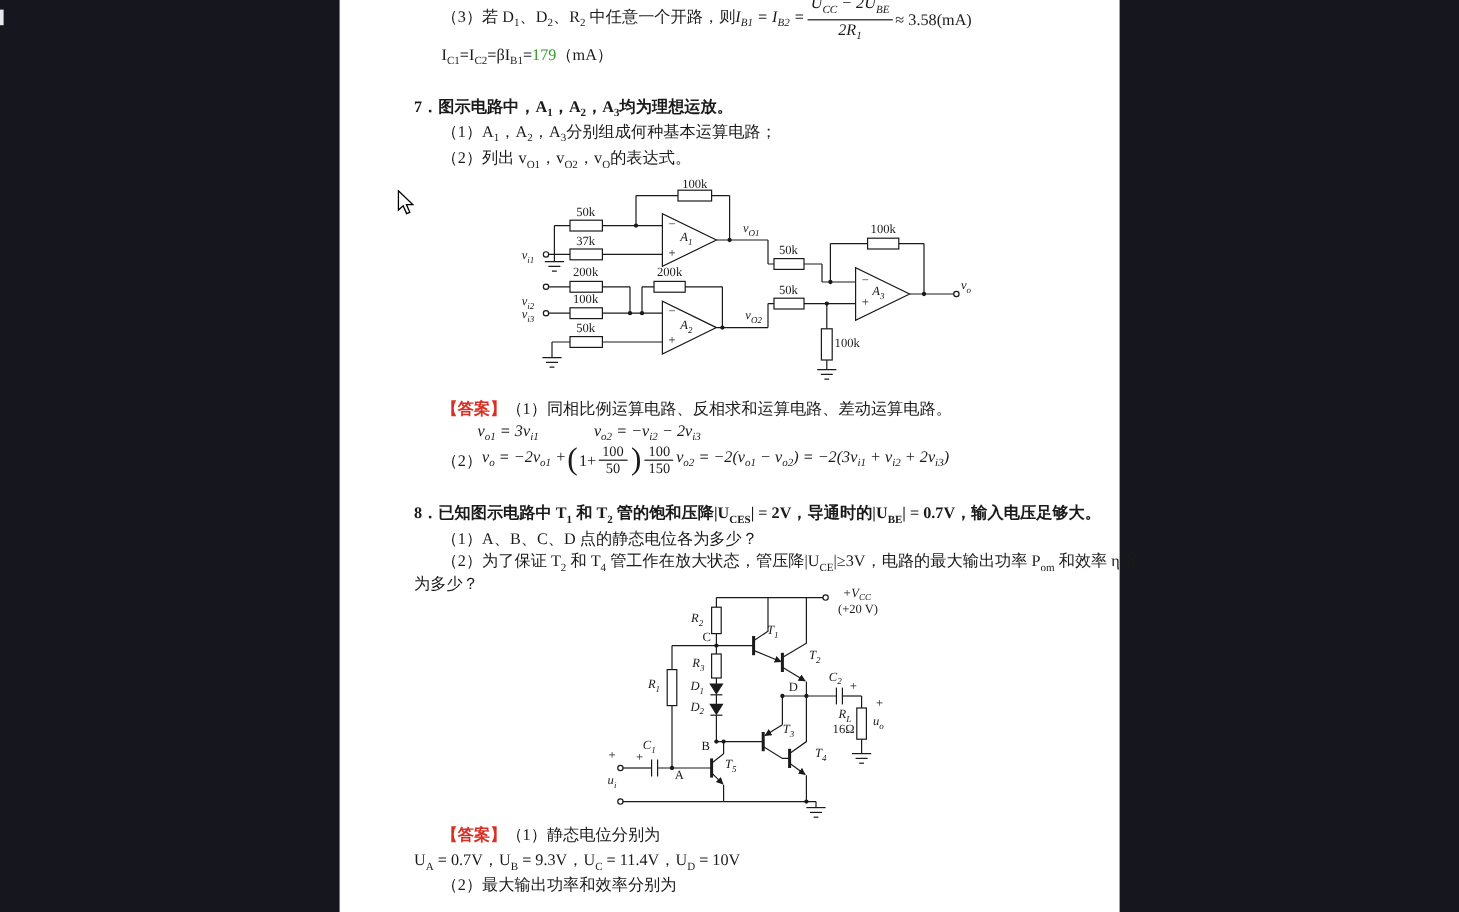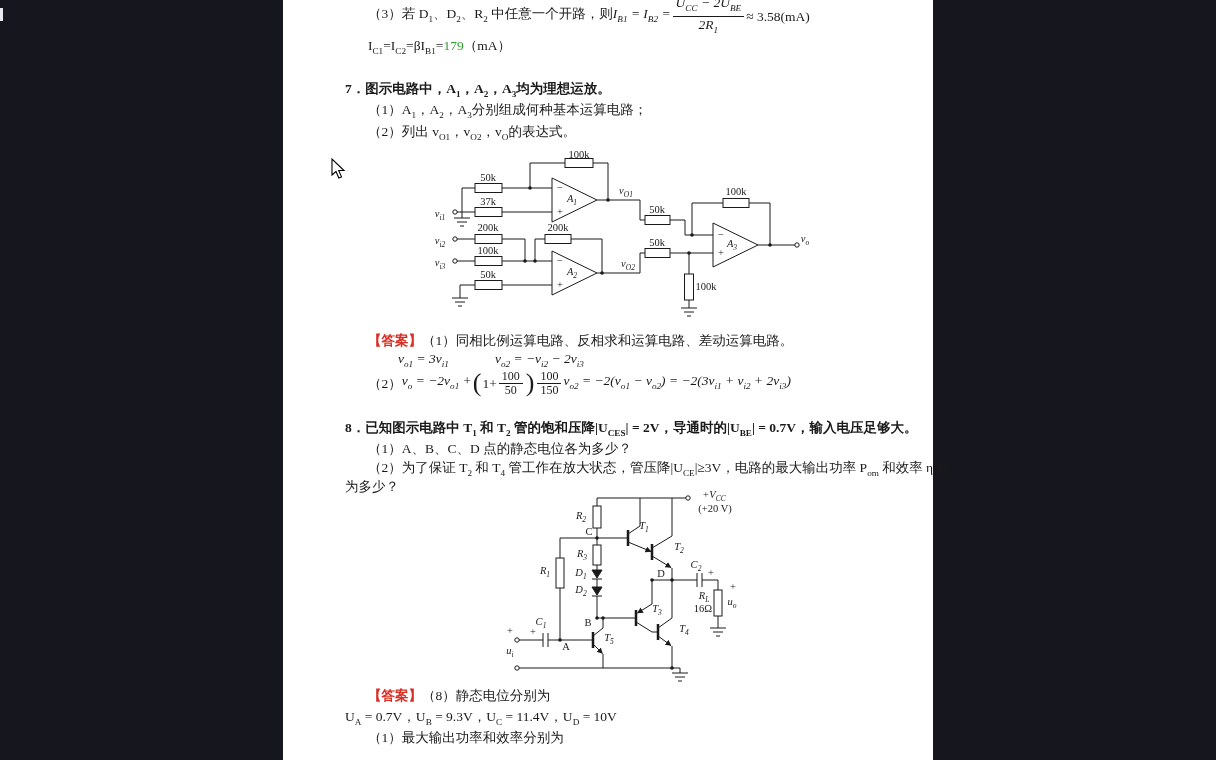--- a/index.html
+++ b/index.html
@@ -154,21 +154,21 @@
     <span class="cl" style="left:149px;top:7px">100k</span>
     <span class="cl cli" style="left:10px;top:67px">v<sub>i1</sub></span>
     <span class="cl" style="left:130px;top:40px">−</span>
     <span class="cl" style="left:130px;top:64px">+</span>
     <span class="cl cli" style="left:142px;top:52px">A<sub>1</sub></span>
     <span class="cl cli" style="left:196px;top:44px">v<sub>O1</sub></span>
     <span class="cl" style="left:58px;top:80px">200k</span>
     <span class="cl" style="left:128px;top:80px">200k</span>
     <span class="cl" style="left:58px;top:103px">100k</span>
     <span class="cl" style="left:58px;top:127px">50k</span>
-    <span class="cl cli" style="left:10px;top:94px">v<sub>i2</sub></span>
+    <span class="cl cli" style="left:10px;top:105px">v<sub>i2</sub></span>
     <span class="cl cli" style="left:10px;top:116px">v<sub>i3</sub></span>
     <span class="cl" style="left:130px;top:113px">−</span>
     <span class="cl" style="left:130px;top:137px">+</span>
     <span class="cl cli" style="left:142px;top:125px">A<sub>2</sub></span>
     <span class="cl cli" style="left:198px;top:117px">v<sub>O2</sub></span>
     <span class="cl" style="left:227px;top:62px">50k</span>
     <span class="cl" style="left:227px;top:95px">50k</span>
     <span class="cl" style="left:306px;top:44px">100k</span>
     <span class="cl" style="left:276px;top:139px">100k</span>
     <span class="cl" style="left:291px;top:87px">−</span>
@@ -329,24 +329,24 @@
     <span class="cl" style="left:206px;top:83px">+</span>
     <span class="cl cli" style="left:199px;top:107px">R<sub>L</sub></span>
     <span class="cl" style="left:198px;top:119px">16Ω</span>
     <span class="cl" style="left:228px;top:97px">+</span>
     <span class="cl cli" style="left:227px;top:113px">u<sub>o</sub></span>
     <span class="cl" style="left:5px;top:141px">+</span>
     <span class="cl cli" style="left:5px;top:162px">u<sub>i</sub></span>
   </div>
 
   <div class="t" style="left:85px;top:686px">
-    <span class="red b">【答案】</span><span>（8）静态电位分别为</span>
+    <span class="red b">【答案】</span><span>（1）静态电位分别为</span>
   </div>
   <div class="t" style="left:62px;top:707px">U<sub>A</sub> = 0.7V，U<sub>B</sub> = 9.3V，U<sub>C</sub> = 11.4V，U<sub>D</sub> = 10V</div>
-  <div class="t" style="left:85px;top:728px">（1）最大输出功率和效率分别为</div>
+  <div class="t" style="left:85px;top:728px">（2）最大输出功率和效率分别为</div>
 
 </div>
 
 <div class="cursor">
   <svg width="16" height="22" viewBox="0 0 16 22">
     <polygon points="1,1 1,17 5,13.5 7.8,20 10.5,18.9 7.7,12.5 13,12.5" fill="#ffffff" stroke="#000000" stroke-width="1.1"></polygon>
   </svg>
 </div>
 
 </body></html>

